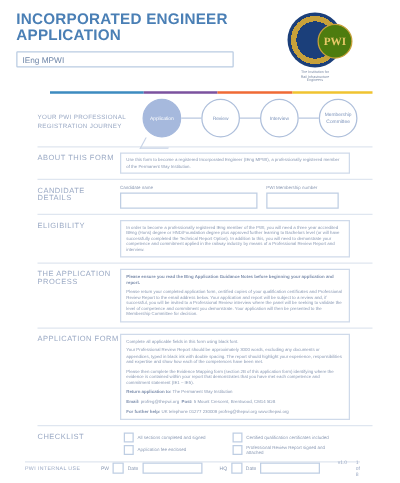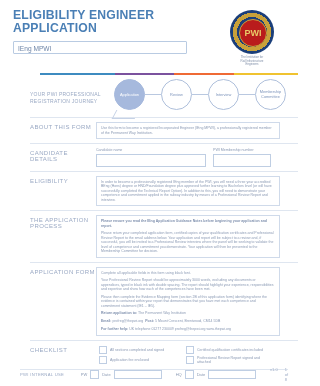--- a/index.html
+++ b/index.html
@@ -27,24 +27,24 @@
   }
 
   
   .logo-wrap{width:72px;display:flex;flex-direction:column;align-items:center;padding-top:1px;}
   .seal{position:relative;width:44px;height:44px;}
   .seal-ring{
     position:absolute;inset:0;border-radius:50%;
     background:radial-gradient(circle at 50% 50%, #1b3f7a 0 48%, #c8a13a 48% 62%, #1b3f7a 62% 72%, #ffffff 72% 100%);
   }
   .seal-core{
-    position:absolute;left:9px;top:9px;width:26px;height:26px;border-radius:50%;
-    background:#b91c1c;border:1.4px solid #c8a13a;
+    position:absolute;left:24px;top:9px;width:26px;height:26px;border-radius:50%;
+    background:#4d7c0f;border:1.4px solid #c8a13a;
     display:flex;align-items:center;justify-content:center;
-    color:#e8c968;font-size:9px;font-weight:bold;font-family:Liberation Sans, sans-serif;
+    color:#e8c968;font-size:9px;font-weight:bold;font-family:Liberation Serif, serif;
   }
   .logo-tag{
     margin-top:2px;text-align:center;font-size:2.9px;line-height:3.6px;
     color:#7d8ca6;white-space:pre-line;
   }
 
   
   .colourbar{display:flex;height:2.6px;margin:6px 0 0 30px;width:258px;}
   .colourbar div{height:100%;}
 
@@ -112,21 +112,21 @@
   .footer-right{margin-left:auto;display:flex;gap:7px;font-size:4px;color:#9aa9c4;}
   .footer-rule{position:absolute;left:20px;bottom:16px;width:268px;height:1px;background:#dfe6f0;}
 </style>
 </head>
 <body>
 
 <div class="page">
 
   <div class="header">
     <div class="title-block">
-      <div class="doc-title">ELIGIBILITY ENGINEER
+      <div class="doc-title">INCORPORATED ENGINEER
 APPLICATION</div>
       <div class="title-input">IEng MPWI</div>
     </div>
 
     <div class="logo-wrap">
       <div class="seal">
         <div class="seal-ring"></div>
         <div class="seal-core">PWI</div>
       </div>
       <div class="logo-tag">The Institution for

